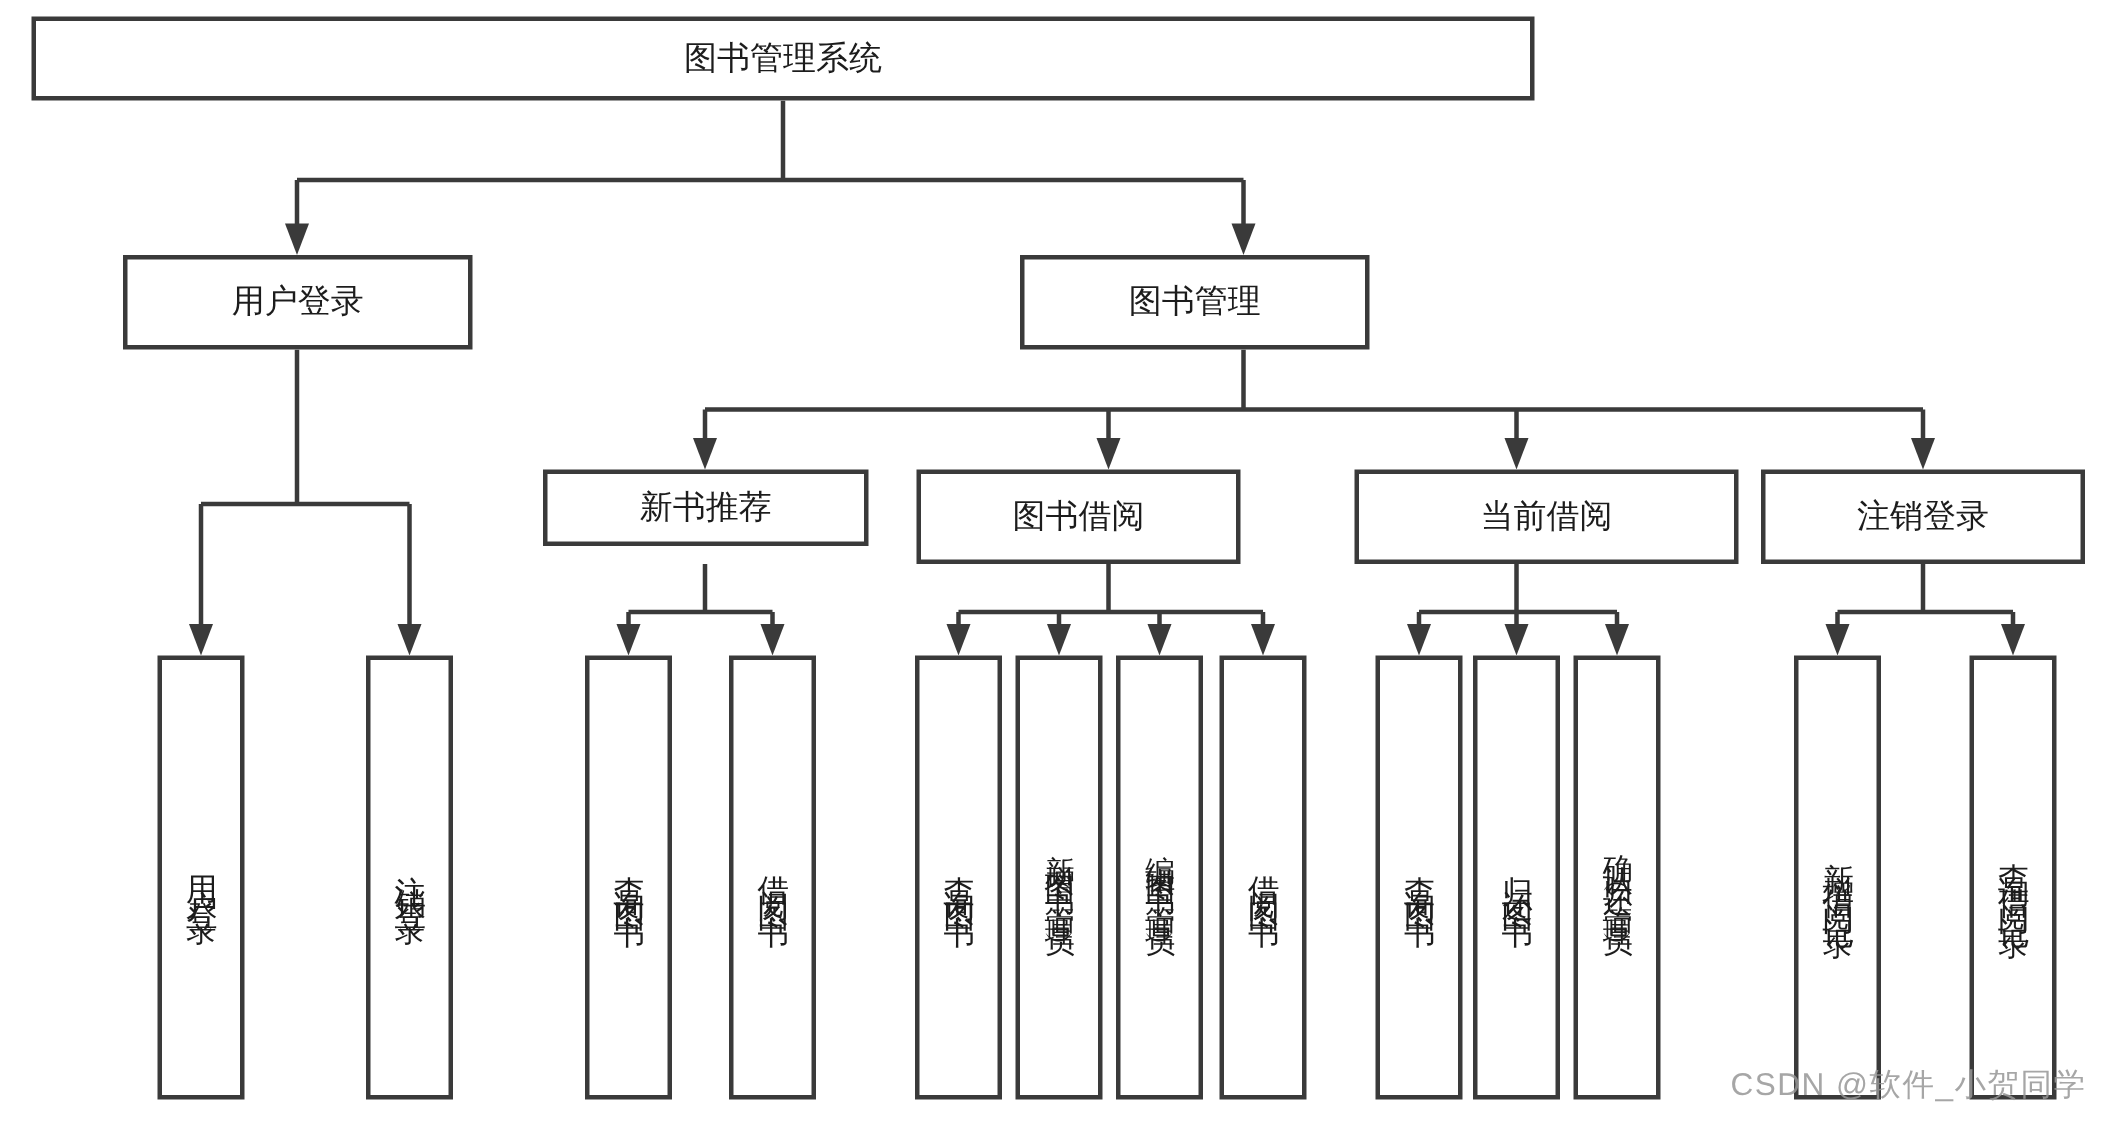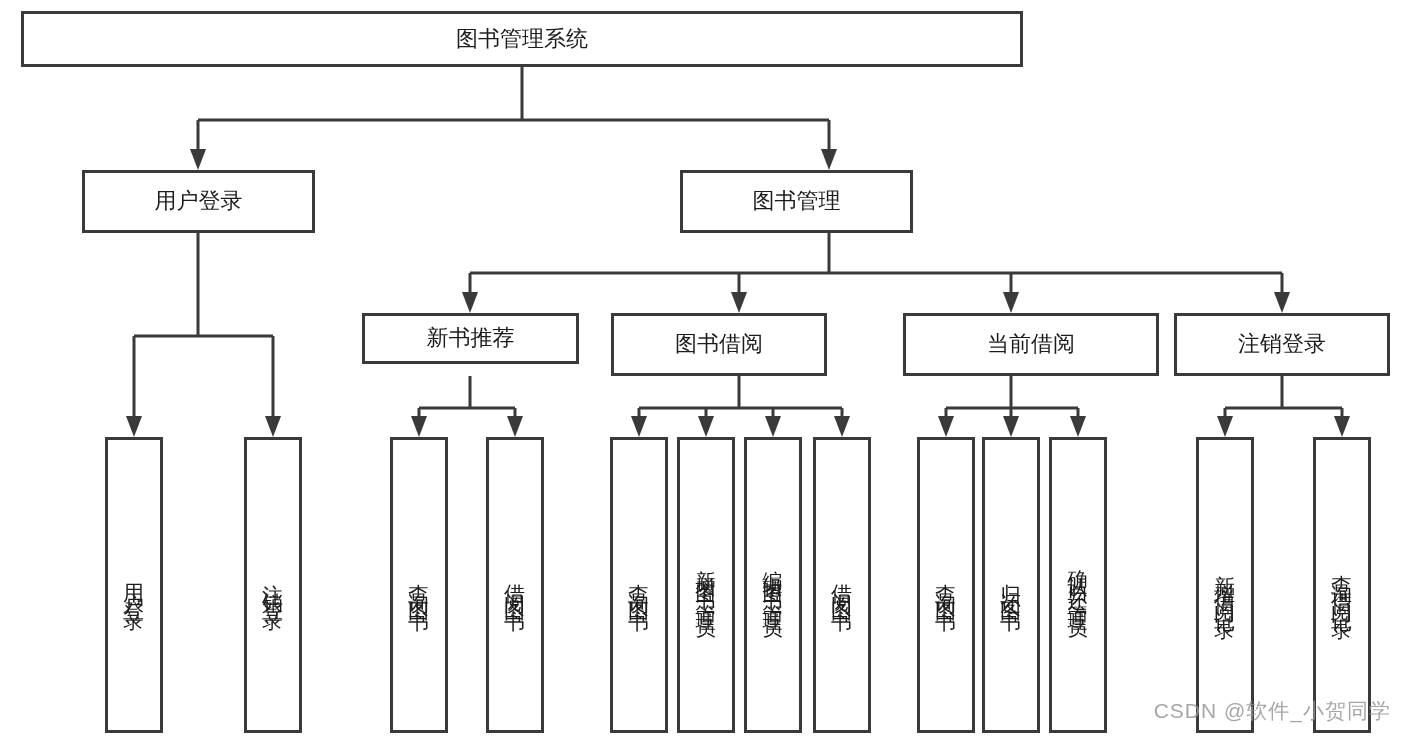--- a/index.html
+++ b/index.html
@@ -34,21 +34,21 @@
     line-height:1;
     white-space:normal;
   }
   .leaf.long span{
     font-size:20px;
     letter-spacing:7px;
   }
   .watermark{
     position:absolute;
     right:14px;
-    bottom:22px;
+    bottom:10px;
     font-size:21px;
     color:rgba(150,150,150,0.85);
     letter-spacing:1px;
     white-space:nowrap;
     margin-left:46px;
   }
 </style>
 </head>
 <body>
 

